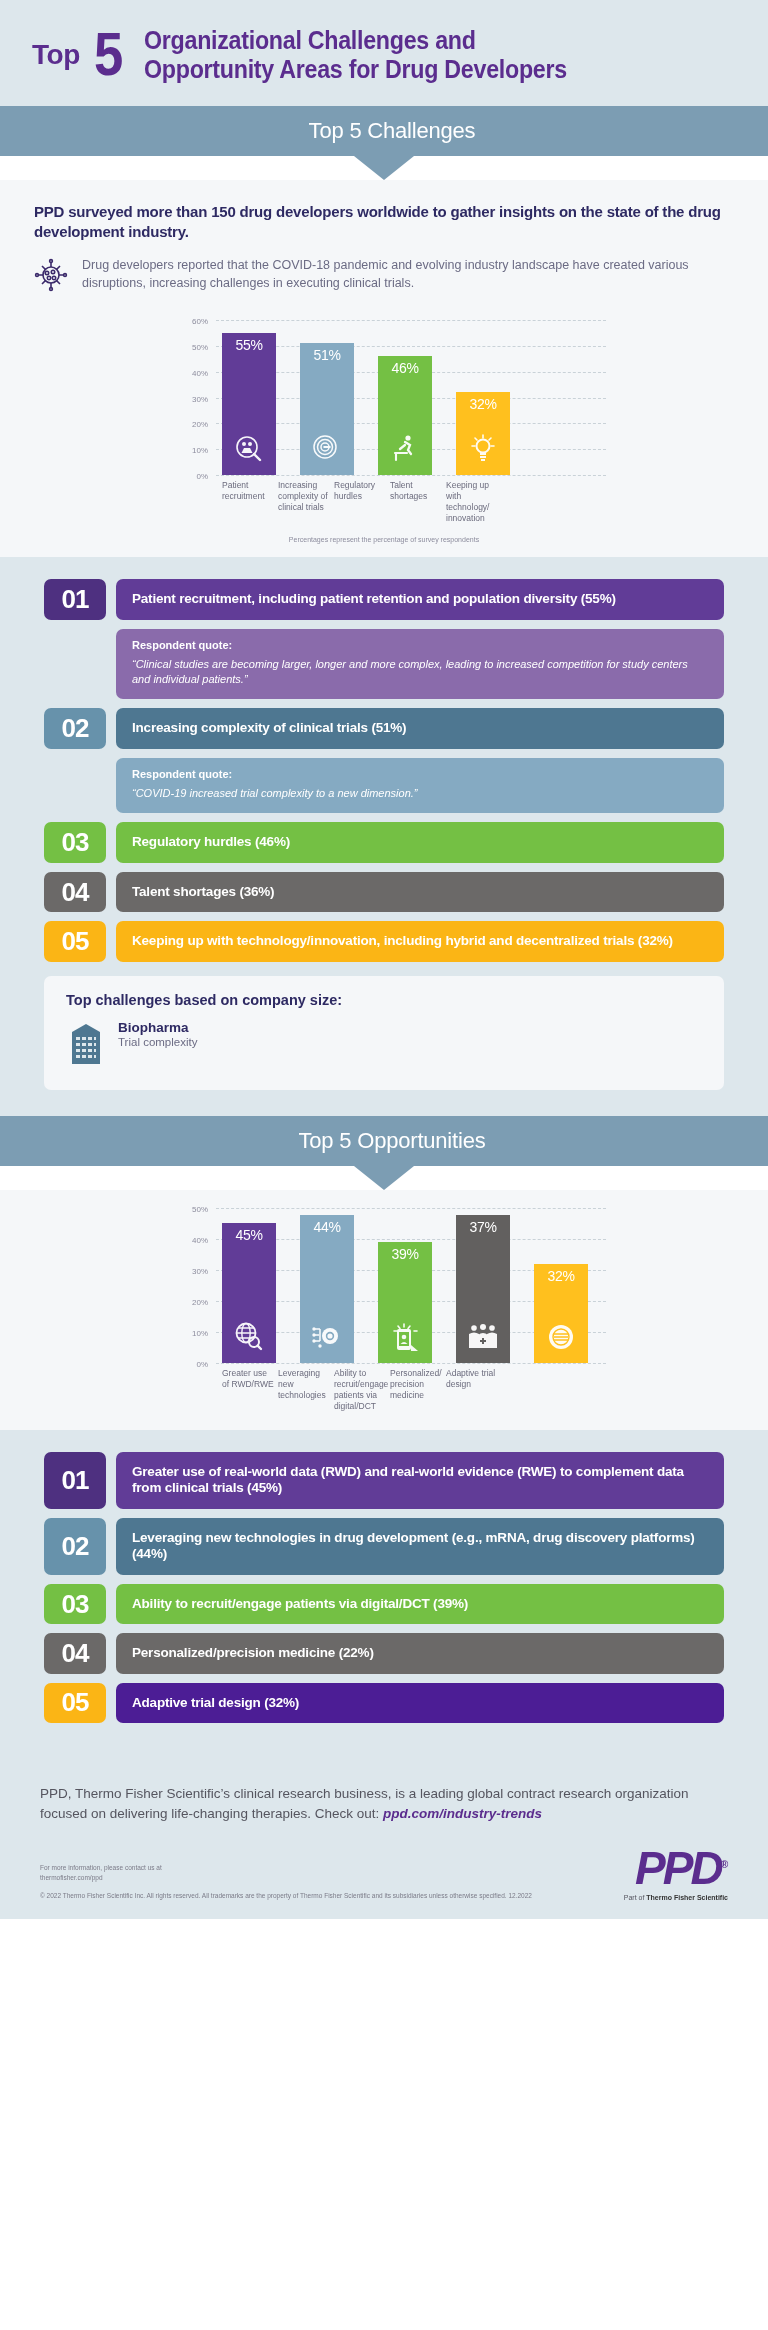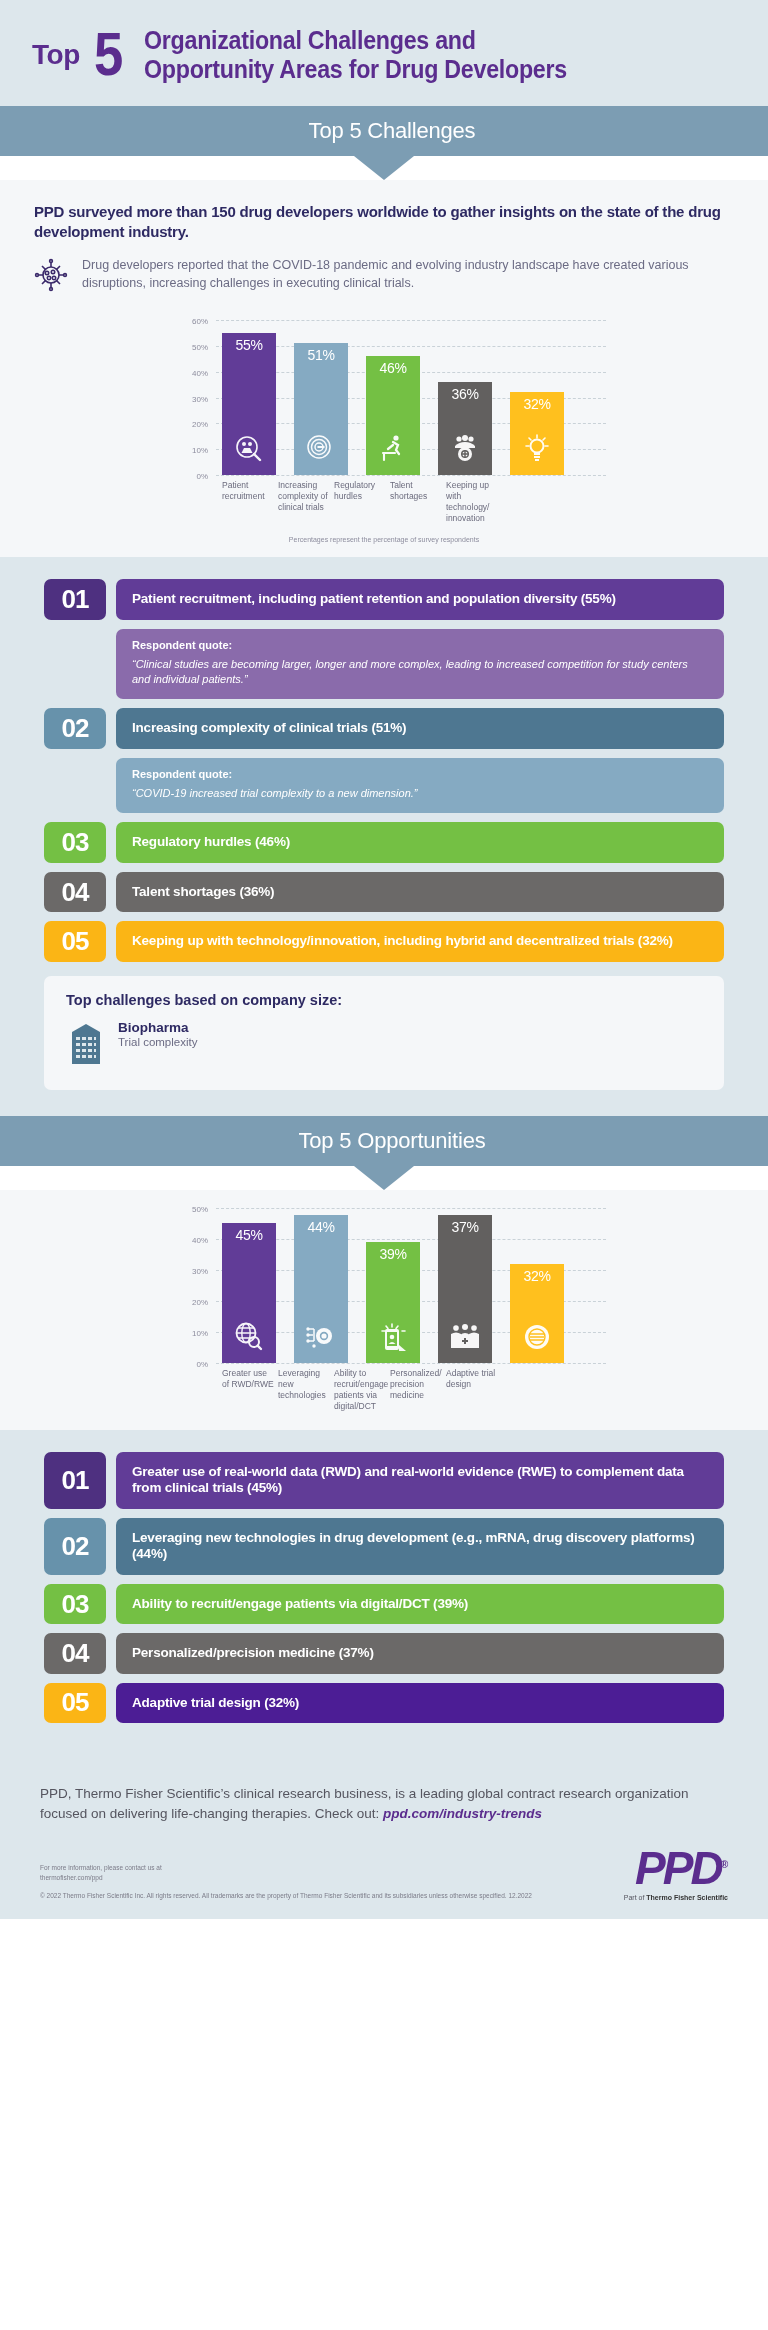--- a/index.html
+++ b/index.html
@@ -118,21 +118,21 @@
     transform: translateY(-50%);
     font-size: 8px;
     color: #8d8d9e;
     white-space: nowrap;
   }
   .bars {
     position: absolute;
     left: 0; right: 0; bottom: 0; top: 0;
     display: flex;
     justify-content: flex-start;
-    gap: 18px;
+    gap: 24px;
     padding-left: 6px;
     align-items: flex-end;
   }
   .bar-col { width: 54px; position: relative; height: 100%; display:flex; flex-direction:column; justify-content:flex-end; }
   .bar {
     width: 100%;
     position: relative;
     display: flex;
     flex-direction: column;
     align-items: center;
@@ -354,34 +354,20 @@
                </div>
              </div>
             <div class="bar-col">
                <div class="bar" style="height:118.83333333333334px;background:#74c044">
                  <span class="bar-val">46%</span>
                  <span class="bar-icon"><svg width="32" height="32" viewBox="0 0 32 32">
                     <circle cx="19" cy="5" r="2.6" fill="#ffffff"></circle>
                     <path d="M16 9 l5 3 l-2 5 l3 4" stroke="#ffffff" stroke-width="2.3" fill="none" stroke-linecap="round"></path>
                     <path d="M16 12 l-5 4" stroke="#ffffff" stroke-width="2.3" fill="none" stroke-linecap="round"></path>
                     <path d="M6 20 h12 M7 20 v7" stroke="#ffffff" stroke-width="2.1" fill="none" stroke-linecap="round"></path>
-                  </svg></span>
-               </div>
-             </div>
-            <div class="bar-col">
-               <div class="bar" style="height:93px;background:#62605f">
-                 <span class="bar-val">36%</span>
-                 <span class="bar-icon"><svg width="32" height="32" viewBox="0 0 32 32">
-                    <circle cx="10" cy="6" r="2.6" fill="#ffffff"></circle>
-                    <circle cx="16" cy="5" r="3" fill="#ffffff"></circle>
-                    <circle cx="22" cy="6" r="2.6" fill="#ffffff"></circle>
-                    <path d="M6 13 q4-4 10-4 t10 4 v2 H6z" fill="#ffffff"></path>
-                    <circle cx="16" cy="21" r="7" fill="#ffffff"></circle>
-                    <circle cx="16" cy="21" r="3.3" fill="none" stroke="#62605f" stroke-width="1.4"></circle>
-                    <path d="M16 17.5 v7 M12.5 21 h7" stroke="#62605f" stroke-width="1.4"></path>
                   </svg></span>
                </div>
              </div>
             <div class="bar-col">
                <div class="bar" style="height:82.66666666666667px;background:#ffc01e">
                  <span class="bar-val">32%</span>
                  <span class="bar-icon"><svg width="32" height="32" viewBox="0 0 32 32">
                     <circle cx="16" cy="13" r="6.5" fill="none" stroke="#ffffff" stroke-width="2"></circle>
                     <rect x="13" y="20" width="6" height="2" fill="#ffffff"></rect>
                     <rect x="13" y="23" width="6" height="2" fill="#ffffff"></rect>
@@ -591,21 +577,21 @@
         <div class="rank-row">
       <div class="rank-num" style="background:#6792ab">02</div>
       <div class="rank-txt" style="background:#4e7791">Leveraging new technologies in drug development (e.g., mRNA, drug discovery platforms) (44%)</div>
     </div>
         <div class="rank-row">
       <div class="rank-num" style="background:#74c044">03</div>
       <div class="rank-txt" style="background:#74c044">Ability to recruit/engage patients via digital/DCT (39%)</div>
     </div>
         <div class="rank-row">
       <div class="rank-num" style="background:#6b6968">04</div>
-      <div class="rank-txt" style="background:#6b6968">Personalized/precision medicine (37%)</div>
+      <div class="rank-txt" style="background:#6b6968">Personalized/precision medicine (22%)</div>
     </div>
         <div class="rank-row">
       <div class="rank-num" style="background:#fbb515">05</div>
       <div class="rank-txt" style="background:#4c1d95">Adaptive trial design (32%)</div>
     </div>
       </div>
   </div>
 
   <div class="footer">
     <div class="foot-p">

